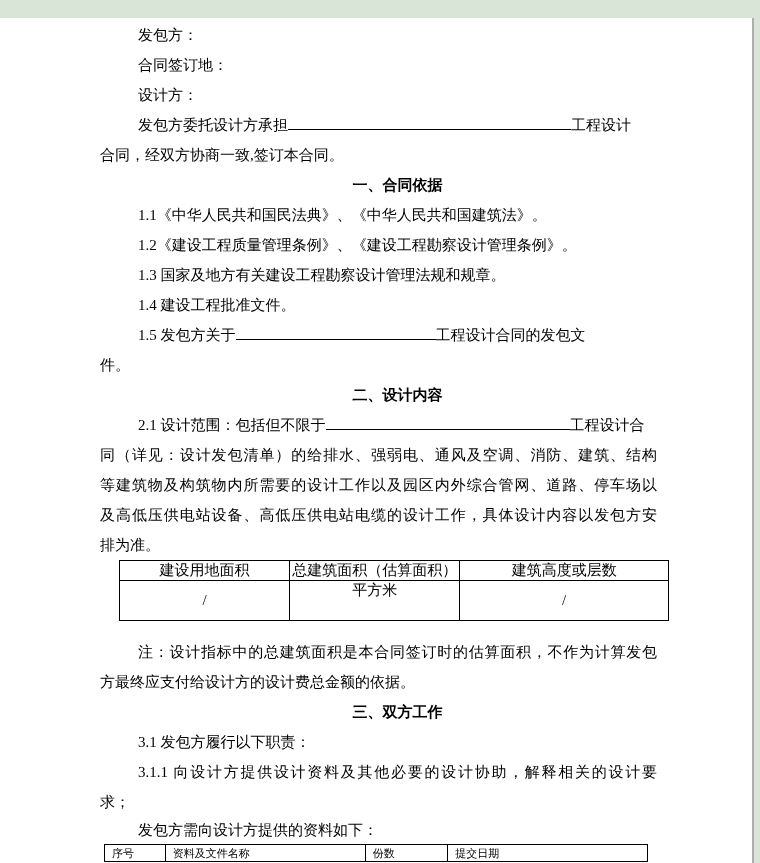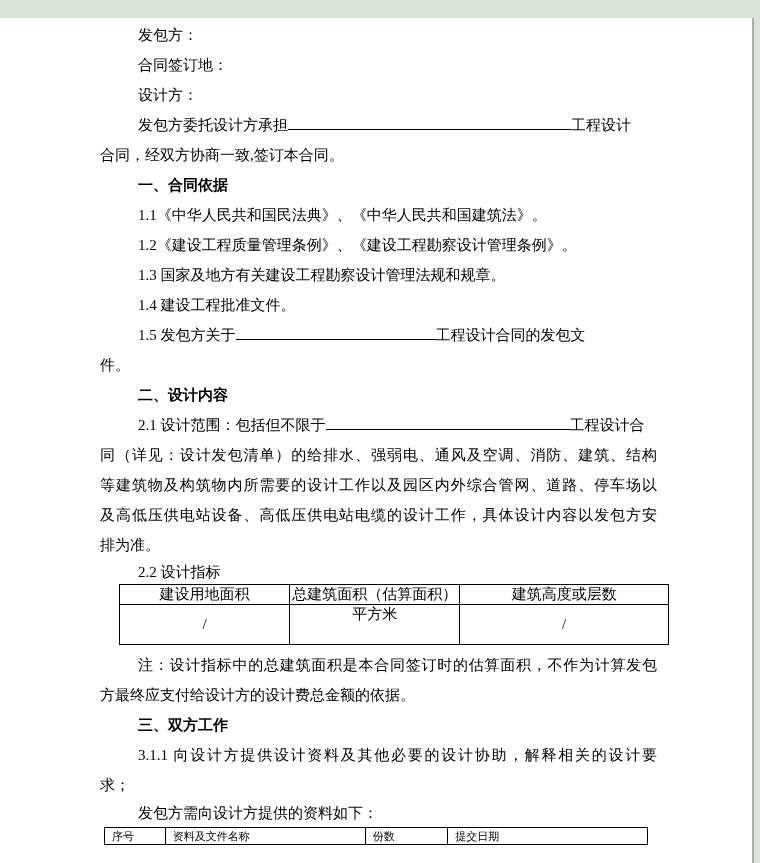--- a/index.html
+++ b/index.html
@@ -15,21 +15,21 @@
     border-bottom:1px solid #c3d0c3;
     overflow:hidden;
   }
   .content{
     position:absolute;left:100px;top:2px;width:557px;
     color:#000;font-size:15px;
   }
   .line{height:30px;line-height:30px;white-space:nowrap;}
   .just{height:30px;line-height:30px;text-align:justify;text-align-last:justify;white-space:normal;}
   .ind{padding-left:38px;}
-  .b{font-weight:bold;}
+  .b{font-weight:bold;text-align:center;}
   .blank{display:inline-block;border-bottom:1px solid #000;height:13px;vertical-align:baseline;}
   .blank.w1{width:283px;}
   .blank.w2{width:200px;}
   .blank.w3{width:244px;}
   .h24{height:24px;line-height:24px;}
   .h27{height:27px;line-height:27px;}
   table{border-collapse:collapse;table-layout:fixed;}
   .tbl1{margin-left:19px;width:550px;}
   .tbl1 th,.tbl1 td{border:1.5px solid #000;font-size:15px;font-weight:normal;text-align:center;padding:0;}
   .tbl1 th{height:19px;}
@@ -67,21 +67,20 @@
     <div class="line ind b">二、设计内容</div>
 
     <div class="line ind">
       <span>2.1 设计范围：包括但不限于</span><span class="blank w3"></span><span>工程设计合</span>
     </div>
     <div class="just">同（详见：设计发包清单）的给排水、强弱电、通风及空调、消防、建筑、结构</div>
     <div class="just">等建筑物及构筑物内所需要的设计工作以及园区内外综合管网、道路、停车场以</div>
     <div class="just">及高低压供电站设备、高低压供电站电缆的设计工作，具体设计内容以发包方安</div>
     <div class="line">排为准。</div>
 
-    <div class="line ind h24">2.2 设计指标</div>
 
     <table class="tbl1">
       <colgroup>
           <col style="width:31%">
           <col style="width:31%">
           <col style="width:38%">
         </colgroup>
       <tbody>
           <tr>
         <th>建设用地面积</th>
@@ -89,24 +88,25 @@
         <th>建筑高度或层数</th>
       </tr>
       <tr>
         <td>/</td>
         <td class="vtop">平方米</td>
         <td>/</td>
       </tr>
     </tbody>
       </table>
 
-    <div class="just ind" style="margin-top:5px;">注：设计指标中的总建筑面积是本合同签订时的估算面积，不作为计算发包</div>
+    <div class="just ind" style="margin-top:16px;">注：设计指标中的总建筑面积是本合同签订时的估算面积，不作为计算发包</div>
     <div class="line">方最终应支付给设计方的设计费总金额的依据。</div>
 
     <div class="line ind b">三、双方工作</div>
+    <div class="line ind">3.1 发包方履行以下职责：</div>
     <div class="just ind">3.1.1 向设计方提供设计资料及其他必要的设计协助，解释相关的设计要</div>
     <div class="line">求；</div>
     <div class="line ind h27">发包方需向设计方提供的资料如下：</div>
 
     <table class="tbl2">
       <colgroup>
           <col style="width:11.2%">
           <col style="width:36.8%">
           <col style="width:15.2%">
           <col style="width:36.8%">

